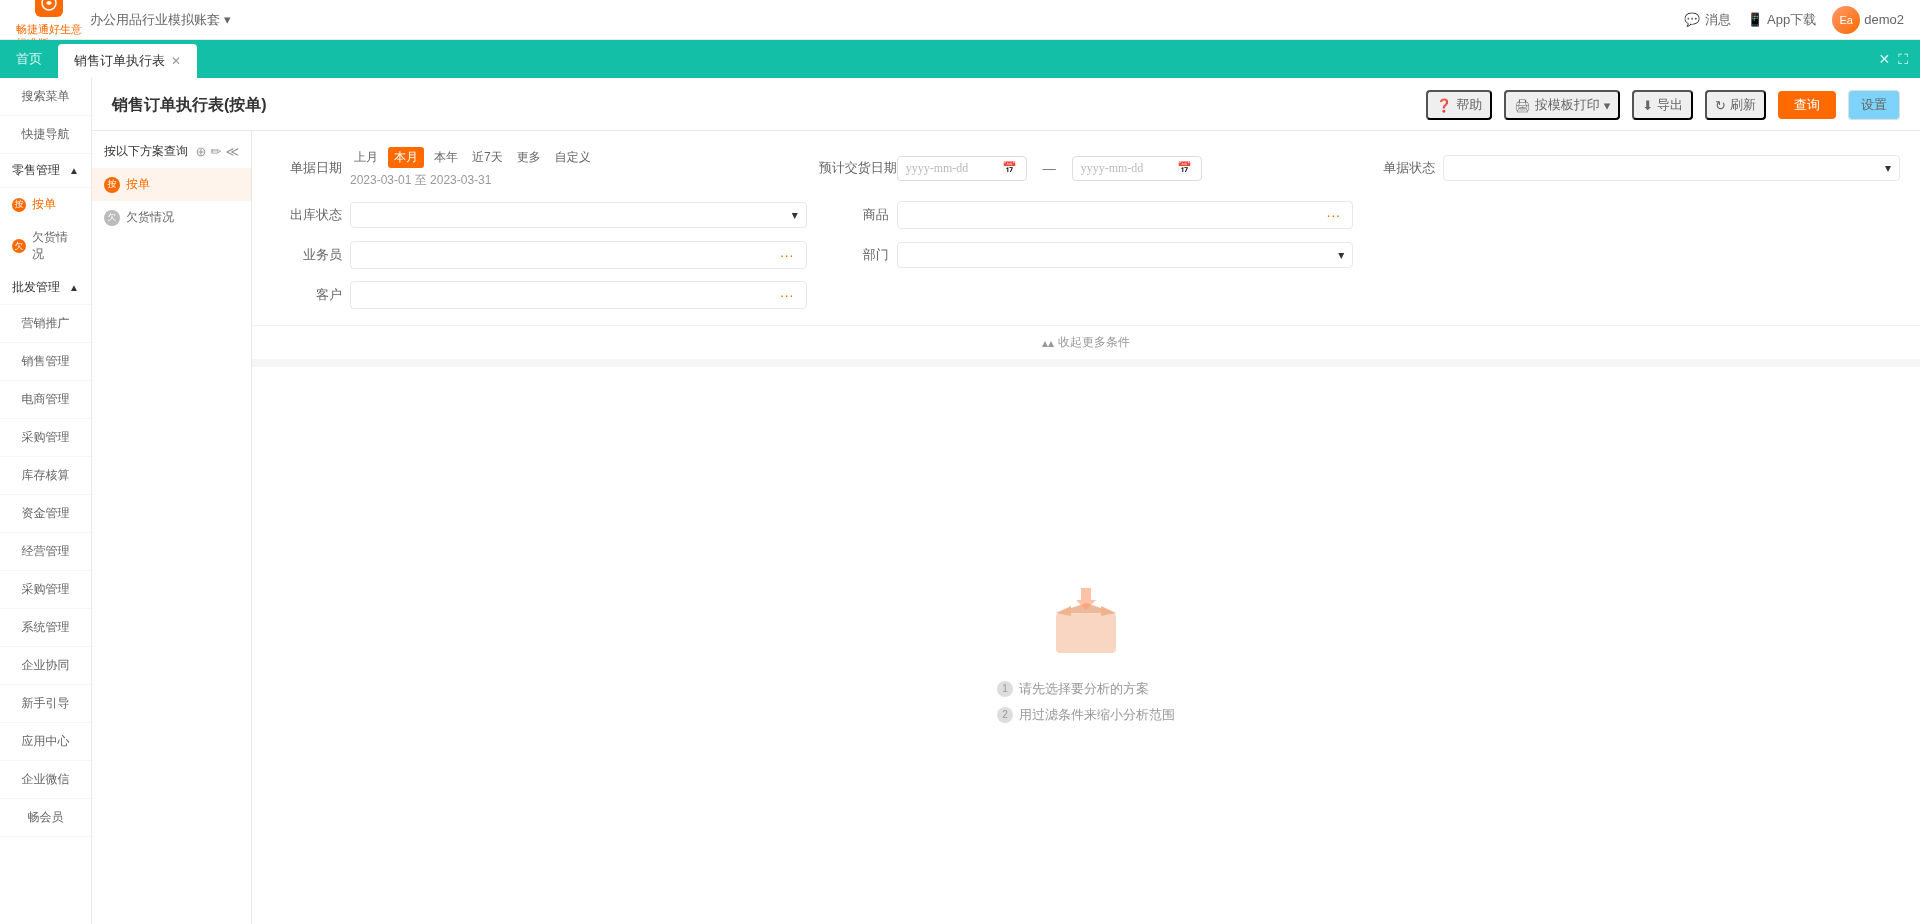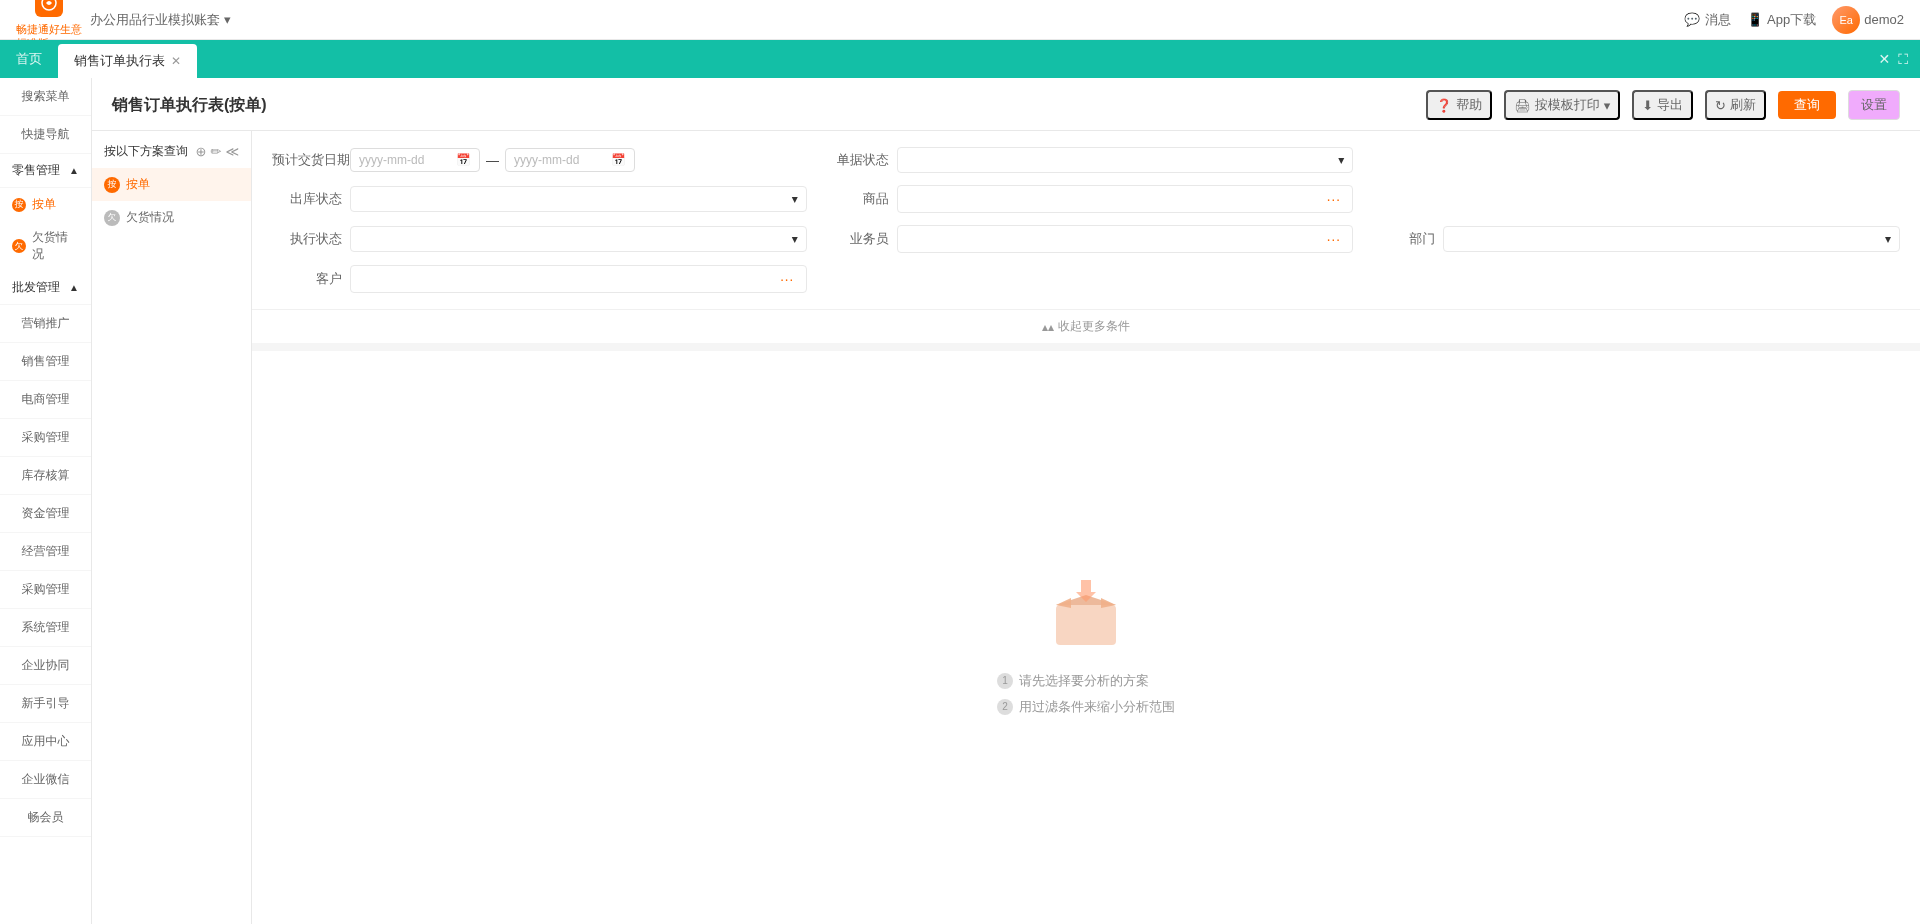--- a/index.html
+++ b/index.html
@@ -222,21 +222,21 @@
     }
     .action-btn.primary {
       background: #ff6a00;
       color: white;
       border: none;
       padding: 5px 16px;
       border-radius: 4px;
       cursor: pointer;
     }
     .action-btn.secondary {
-      background: #f0abfc;
+      background: #7dd3fc;
       color: #666;
       border: 1px solid #ddd;
       padding: 5px 12px;
       border-radius: 4px;
       cursor: pointer;
     }
 
     
     .content-body {
       display: flex;
@@ -322,21 +322,22 @@
       border-radius: 3px;
       padding: 2px 6px;
     }
     .date-range {
       font-size: 12px;
       color: #999;
     }
     .date-input-group {
       display: flex;
       align-items: center;
-      gap: 6px;
+      gap: 16px;
+      font-family: Liberation Serif, serif;
     }
     .date-input {
       border: 1px solid #ddd;
       border-radius: 4px;
       padding: 4px 8px;
       font-size: 12px;
       color: #bbb;
       width: 130px;
       display: flex;
       align-items: center;
@@ -607,20 +608,34 @@
           <span>欠货情况</span>
         </div>
       </div>
 
       <div class="right-content">
 
         <div class="filter-area">
 
           <div class="filter-grid" style="margin-bottom:12px;">
 
+            <div class="filter-cell">
+              <span class="filter-label">单据日期</span>
+              <div style="display:flex;flex-direction:column;gap:4px;flex:1;">
+                <div style="display:flex;align-items:center;gap:6px;">
+                  <span class="date-tab">上月</span>
+                  <span class="date-tab active">本月</span>
+                  <span class="date-tab">本年</span>
+                  <span class="date-tab">近7天</span>
+                  <span class="date-tab">更多</span>
+                  <span class="date-tab">自定义</span>
+                </div>
+                <span class="date-range">2023-03-01 至 2023-03-31</span>
+              </div>
+            </div>
 
             <div class="filter-cell">
               <span class="filter-label">预计交货日期</span>
               <div class="date-input-group">
                 <div class="date-input">
                   <span>yyyy-mm-dd</span>
                   <span>📅</span>
                 </div>
                 <span>—</span>
                 <div class="date-input">
@@ -651,27 +666,20 @@
               <span class="filter-label">商品</span>
               <div style="flex:1;display:flex;align-items:center;border:1px solid #e8e8e8;border-radius:4px;padding:5px 8px;cursor:pointer;">
                 <span style="flex:1;"></span>
                 <span class="more-btn">···</span>
               </div>
             </div>
           </div>
 
           <div class="filter-grid" style="margin-bottom:12px;">
             <div class="filter-cell">
-              <span class="filter-label">执行状态</span>
-              <div class="status-select">
-                <span></span>
-                <span class="arrow chevron-down"></span>
-              </div>
-            </div>
-            <div class="filter-cell">
               <span class="filter-label">业务员</span>
               <div style="flex:1;display:flex;align-items:center;border:1px solid #e8e8e8;border-radius:4px;padding:5px 8px;cursor:pointer;">
                 <span style="flex:1;"></span>
                 <span class="more-btn">···</span>
               </div>
             </div>
             <div class="filter-cell">
               <span class="filter-label">部门</span>
               <div class="status-select">
                 <span></span>

